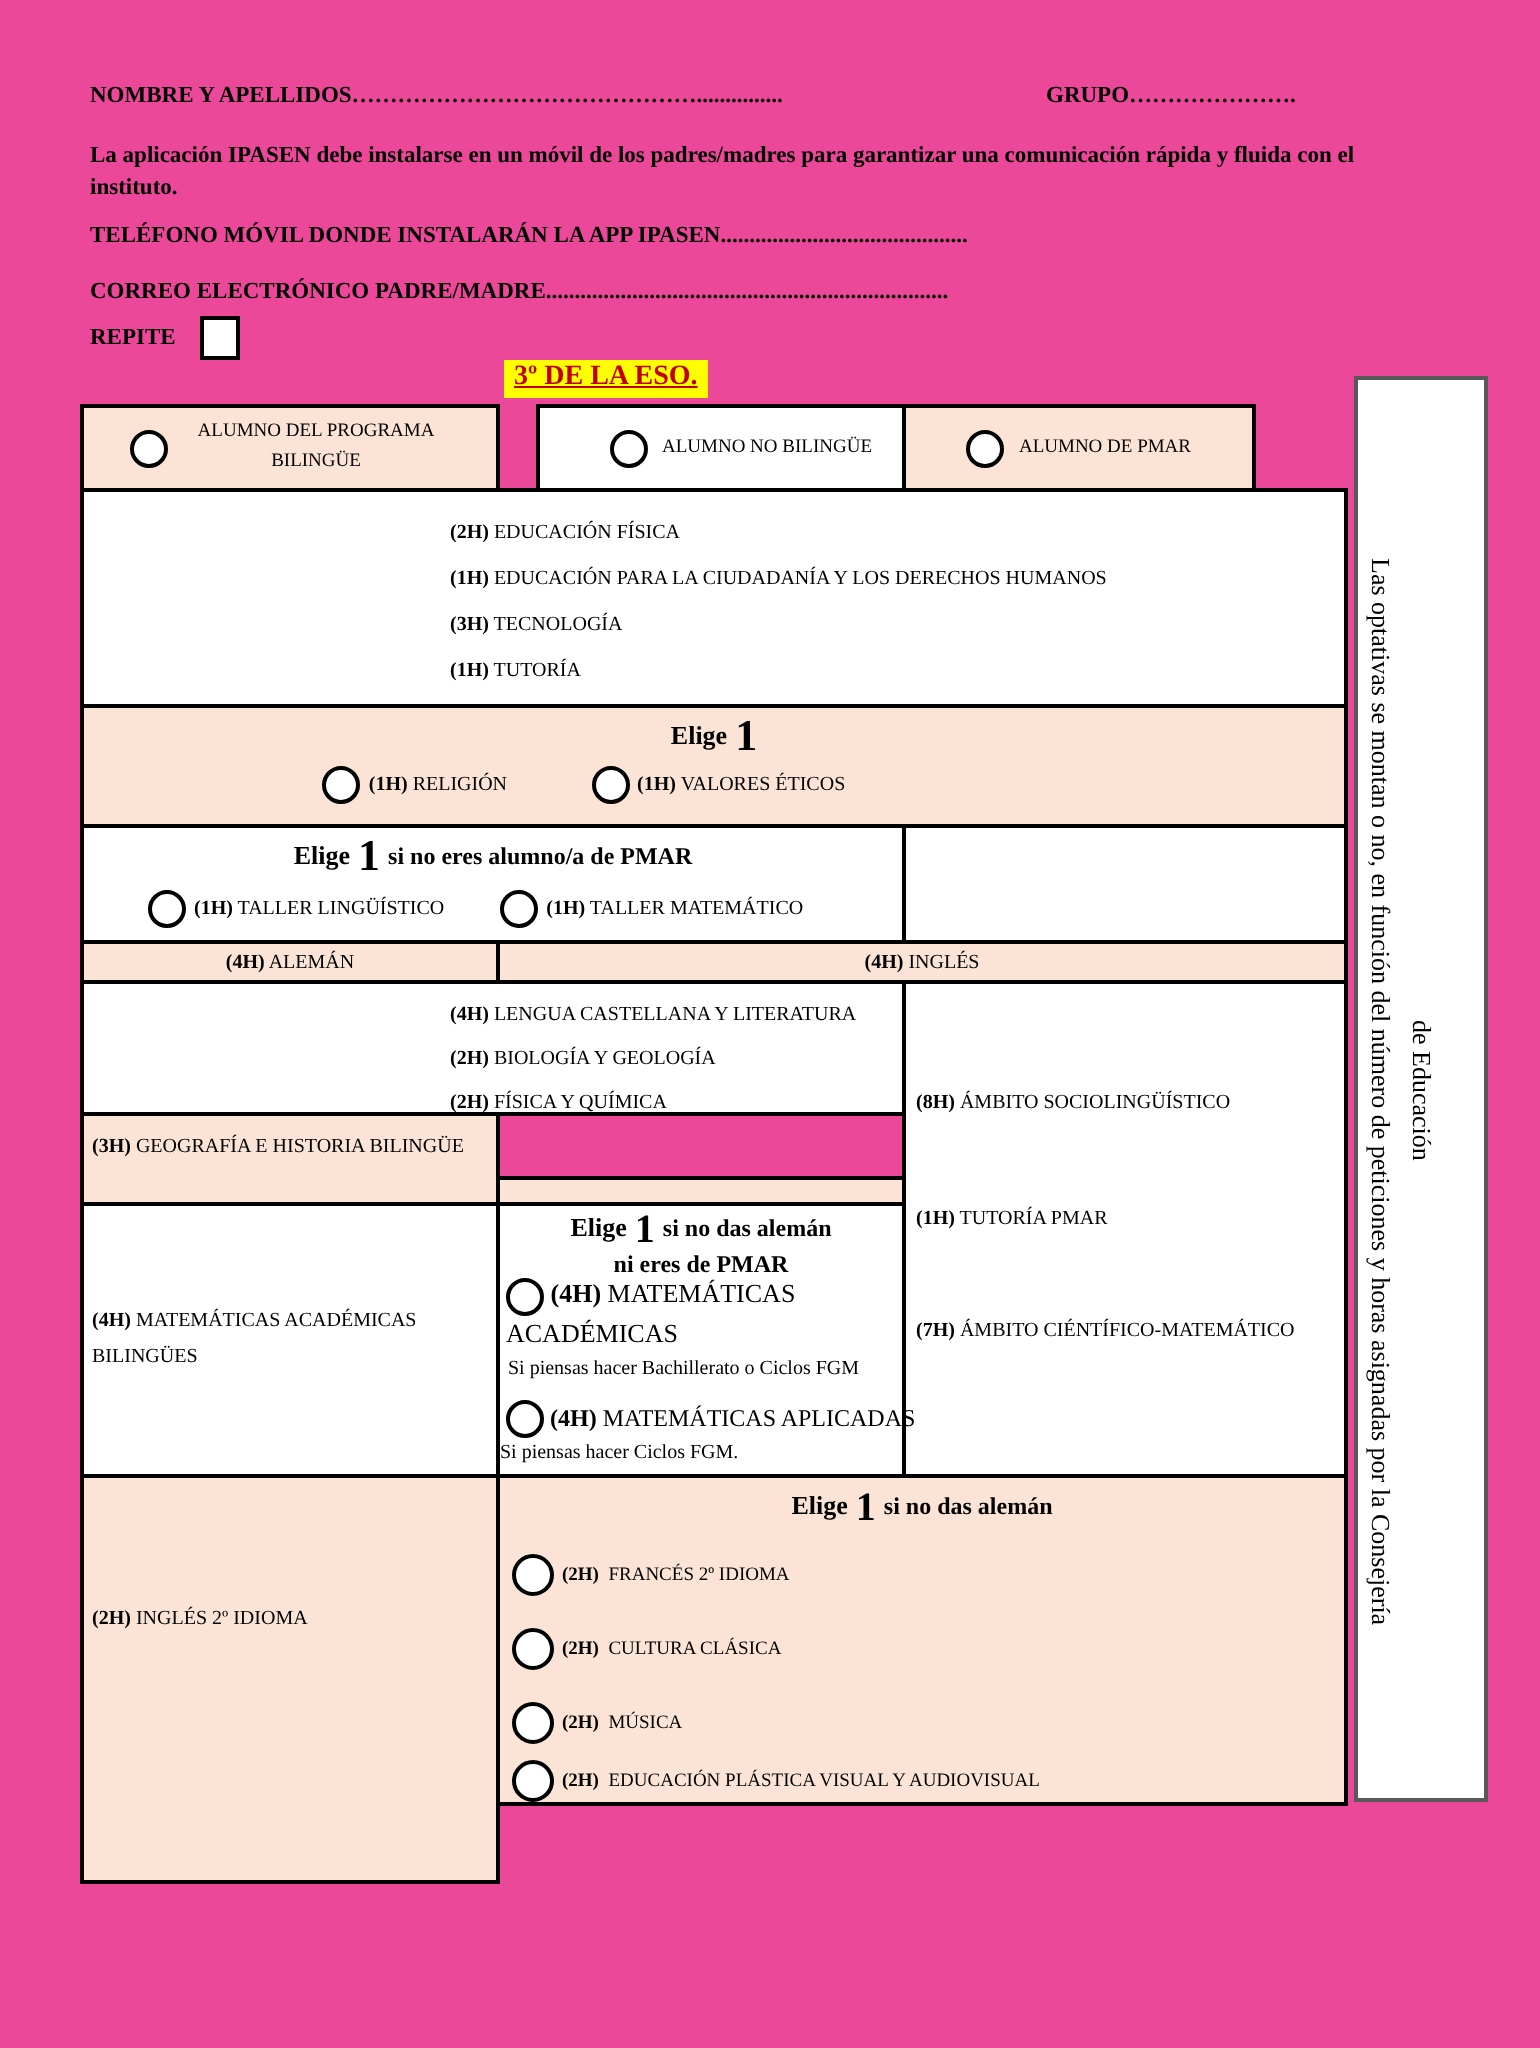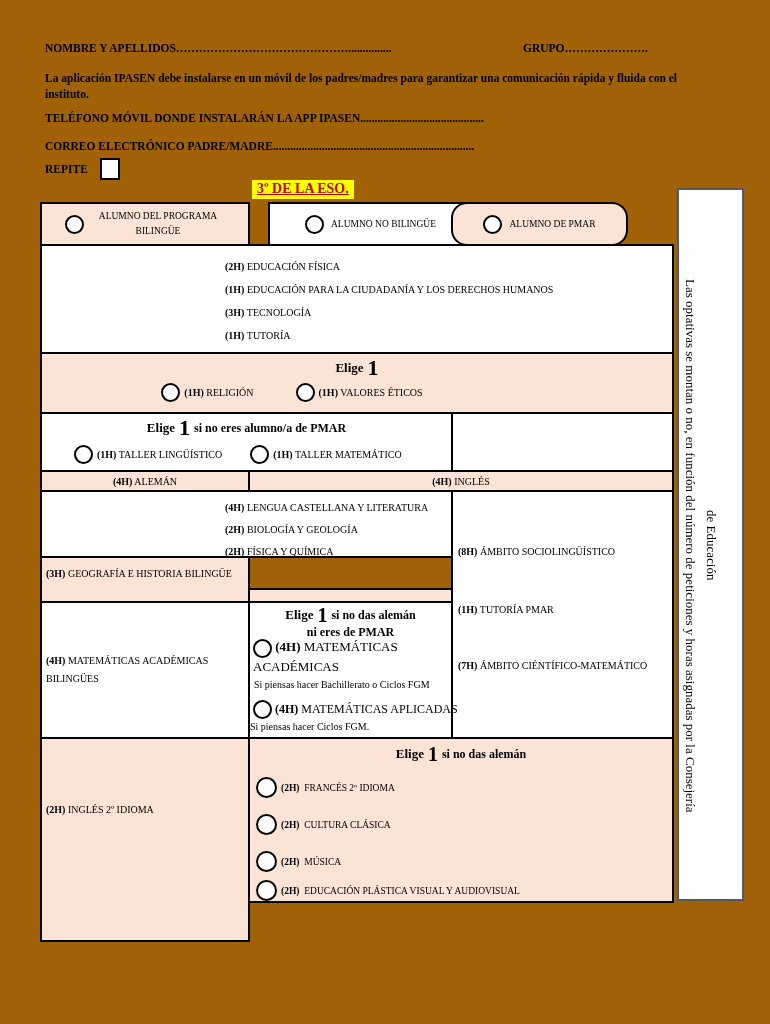--- a/index.html
+++ b/index.html
@@ -1,16 +1,16 @@
 <!DOCTYPE html>
 <html><head>
 <meta charset="utf-8">
 <style>
   html,body{margin:0;padding:0;background:#fff;}
-  .page{position:relative;width:770px;height:1024px;background:#a16207;overflow:hidden;
+  .page{position:relative;width:770px;height:1024px;background:#ec4899;overflow:hidden;
         font-family:"Liberation Serif","DejaVu Serif",serif;color:#000;}
   .abs{position:absolute;}
   .topline{position:absolute;font-weight:bold;font-size:11.5px;white-space:nowrap;}
   .para{position:absolute;font-weight:bold;font-size:11.5px;line-height:1.4;}
   .repite-box{display:inline-block;width:20px;height:22px;border:2px solid #000;
               box-sizing:border-box;background:#fff;margin-left:12px;vertical-align:middle;}
   .title{position:absolute;left:252px;top:180px;background:#ffff00;color:#c00000;
          font-weight:bold;font-size:14px;text-decoration:underline;padding:1px 5px 2px;}
   .cell{position:absolute;box-sizing:border-box;border:2px solid #000;background:#fff;}
   .peach{background:#fbe4d5;}
@@ -61,21 +61,21 @@
   <div class="title">3º DE LA ESO.</div>
 
   <div class="cell peach hdr" style="left:40px;top:202px;width:210px;height:44px;">
     <span class="radio"></span>
     <span class="lbl">ALUMNO DEL PROGRAMA BILINGÜE</span>
   </div>
   <div class="cell hdr" style="left:248px;top:202px;width:205px;height:44px;margin-left:20px;">
     <span class="radio"></span>
     <span class="lbl">ALUMNO NO BILINGÜE</span>
   </div>
-  <div class="cell peach hdr" style="left:451px;top:202px;width:177px;height:44px;border-radius:16px;">
+  <div class="cell peach hdr" style="left:451px;top:202px;width:177px;height:44px;">
     <span class="radio"></span>
     <span class="lbl">ALUMNO DE PMAR</span>
   </div>
 
   <div class="cell" style="left:40px;top:244px;width:634px;height:110px;padding:9px 4px 0 183px;">
     <div class="subj" style="line-height:23px;"><span class="hrs">(2H)</span> <span>EDUCACIÓN FÍSICA</span></div>
     <div class="subj" style="line-height:23px;"><span class="hrs">(1H)</span> <span>EDUCACIÓN PARA LA CIUDADANÍA Y LOS DERECHOS HUMANOS</span></div>
     <div class="subj" style="line-height:23px;"><span class="hrs">(3H)</span> <span>TECNOLOGÍA</span></div>
     <div class="subj" style="line-height:23px;"><span class="hrs">(1H)</span> <span>TUTORÍA</span></div>
   </div>

